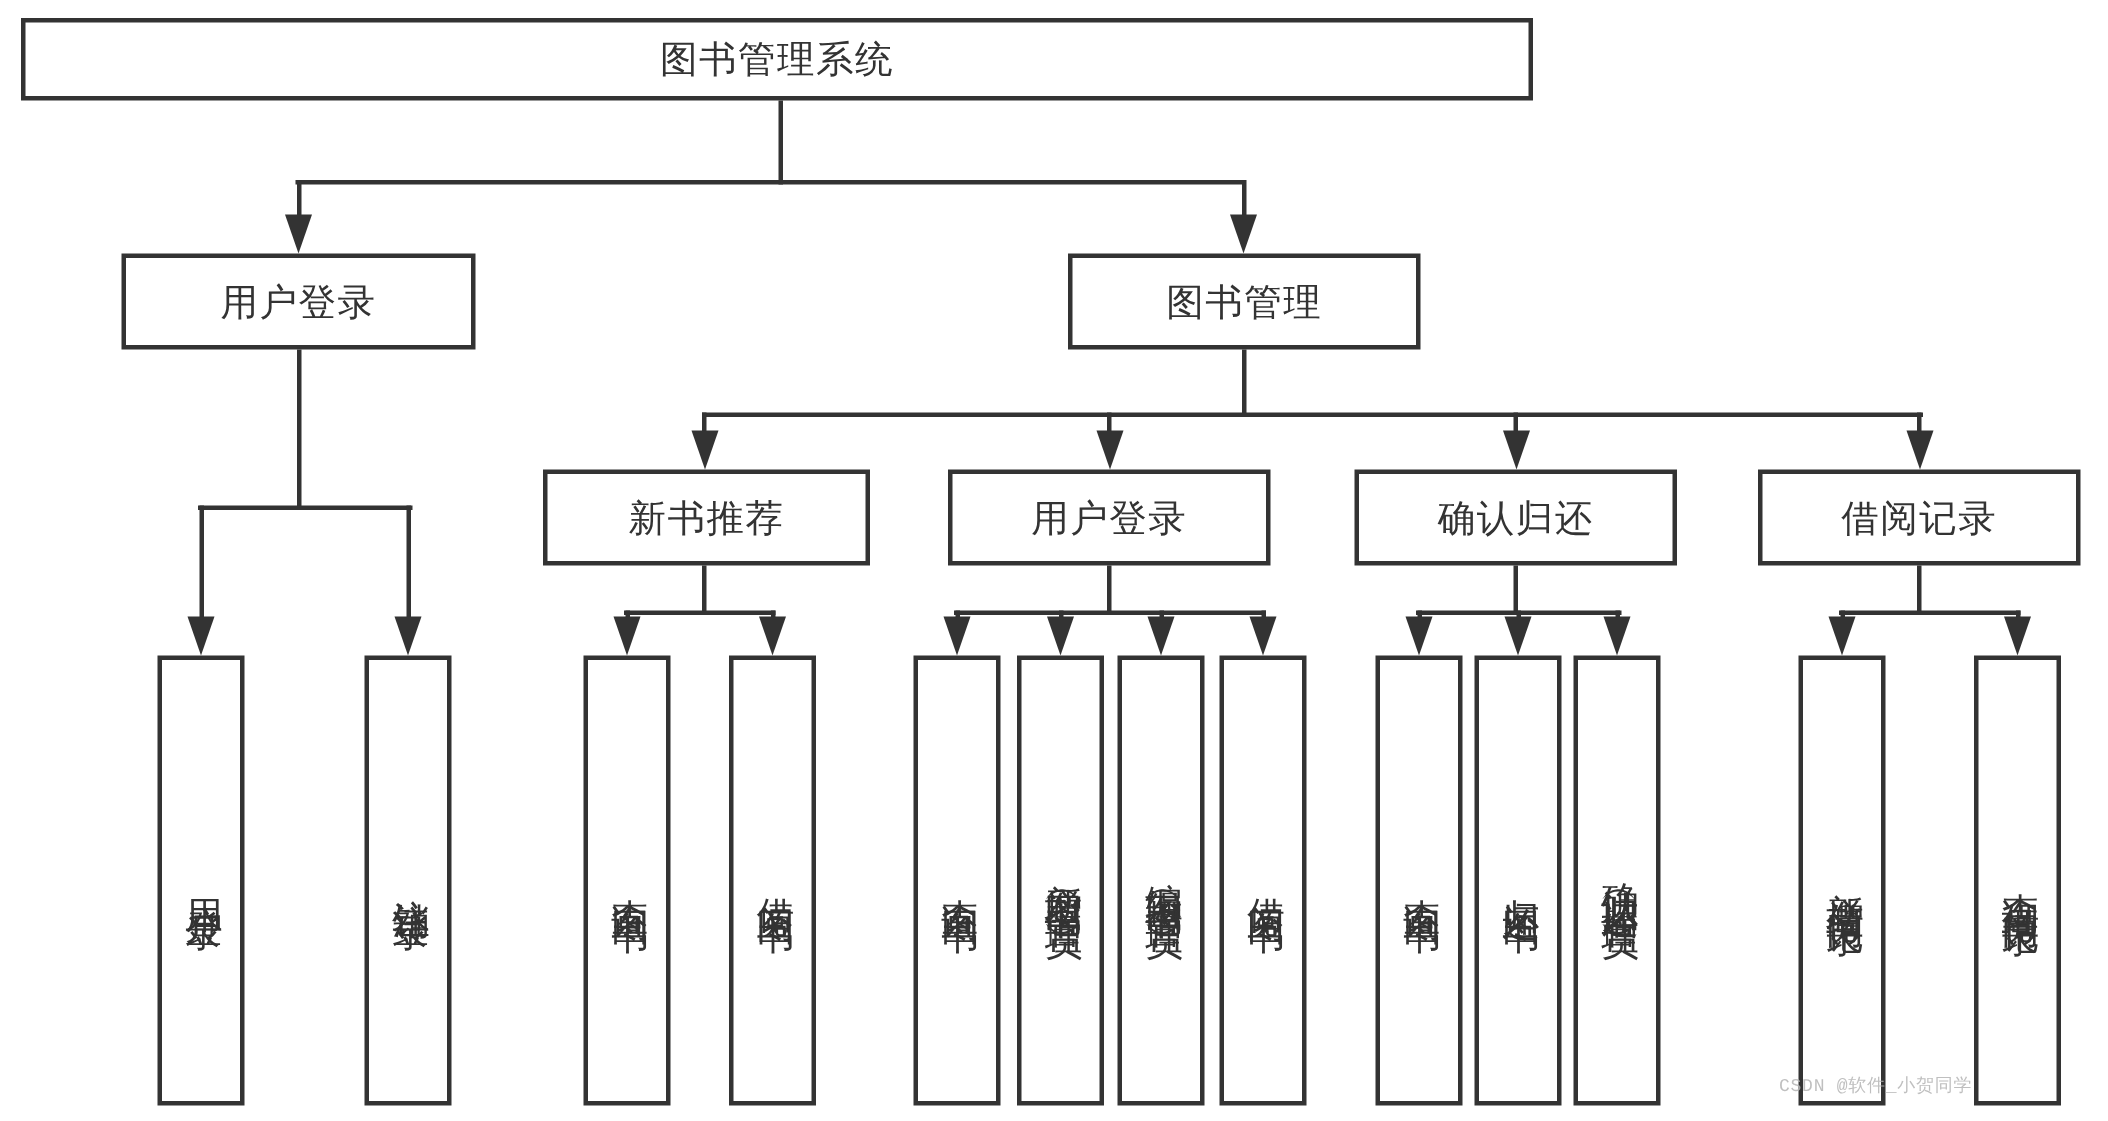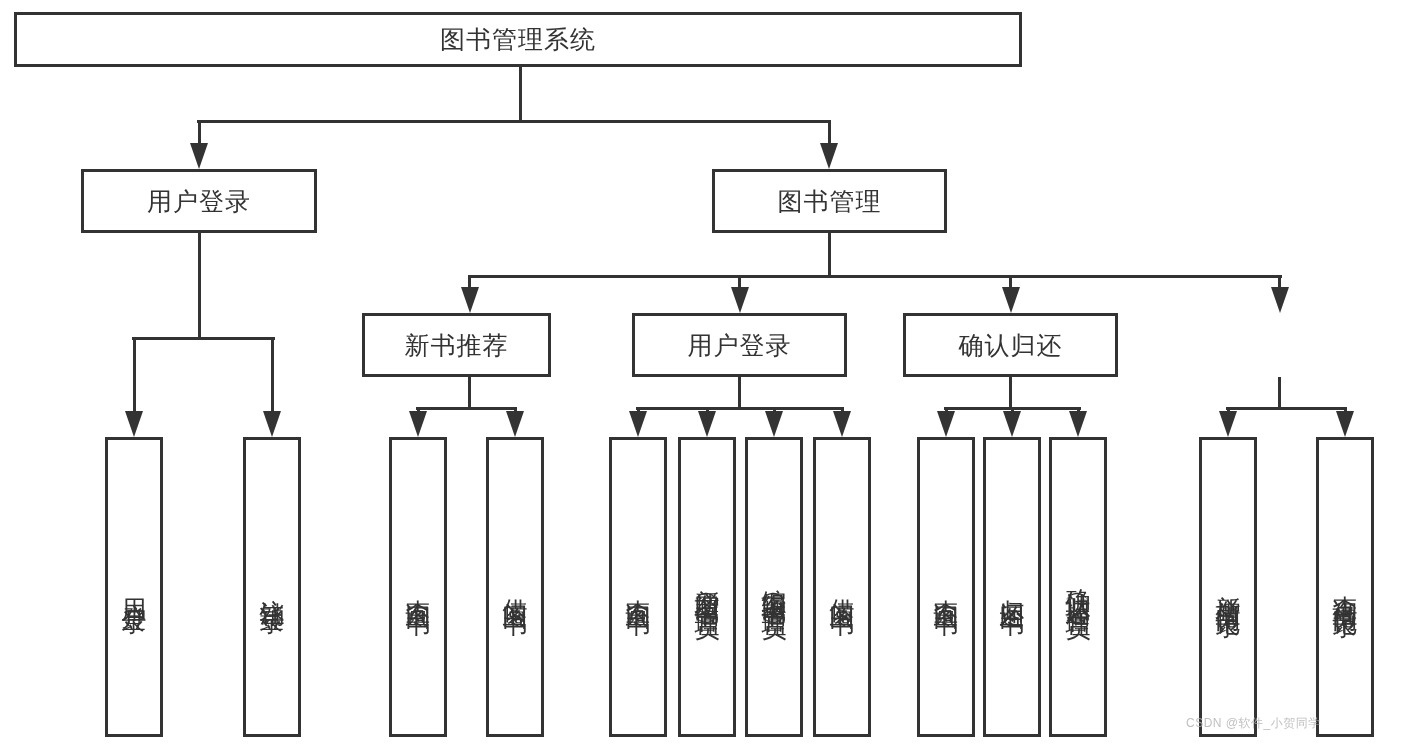--- a/index.html
+++ b/index.html
@@ -7,21 +7,21 @@
     --border:#333333;
     --fill:#ffffff;
     --text:#333333;
     --wm:#b5b5b5;
   }
   html,body{margin:0;padding:0;background:#ffffff;}
   .canvas{
     position:relative;
     width:1405px;height:747px;
     background:var(--fill);
-    font-family:Liberation Sans, sans-serif;
+    font-family:Liberation Mono, monospace;
     overflow:hidden;
   }
   .box{
     position:absolute;
     box-sizing:border-box;
     border:3px solid var(--border);
     background:var(--fill);
     display:flex;
     align-items:center;
     justify-content:center;
@@ -68,28 +68,31 @@
     <span class="lbl">图书管理系统</span>
   </div>
 
   <div class="box" style="left:81px;top:169px;width:236px;height:64px">
     <span class="lbl">用户登录</span>
   </div>
   <div class="box" style="left:712px;top:169px;width:235px;height:64px">
     <span class="lbl">图书管理</span>
   </div>
 
-  <div class="box" style="left:362px;top:313px;width:189px;height:64px">
+  <div class="box" style="left:362px;top:313px;width:218px;height:64px">
     <span class="lbl">新书推荐</span>
   </div>
   <div class="box" style="left:632px;top:313px;width:215px;height:64px">
     <span class="lbl">用户登录</span>
   </div>
   <div class="box" style="left:903px;top:313px;width:215px;height:64px">
     <span class="lbl">确认归还</span>
+  </div>
+  <div class="box" style="left:1172px;top:313px;width:215px;height:64px">
+    <span class="lbl">借阅记录</span>
   </div>
 
   <div class="box" style="left:105px;top:437px;width:58px;height:300px">
     <span class="vlbl">用户登录</span>
   </div>
   <div class="box" style="left:243px;top:437px;width:58px;height:300px">
     <span class="vlbl">注销登录</span>
   </div>
 
   <div class="box" style="left:389px;top:437px;width:58px;height:300px">

